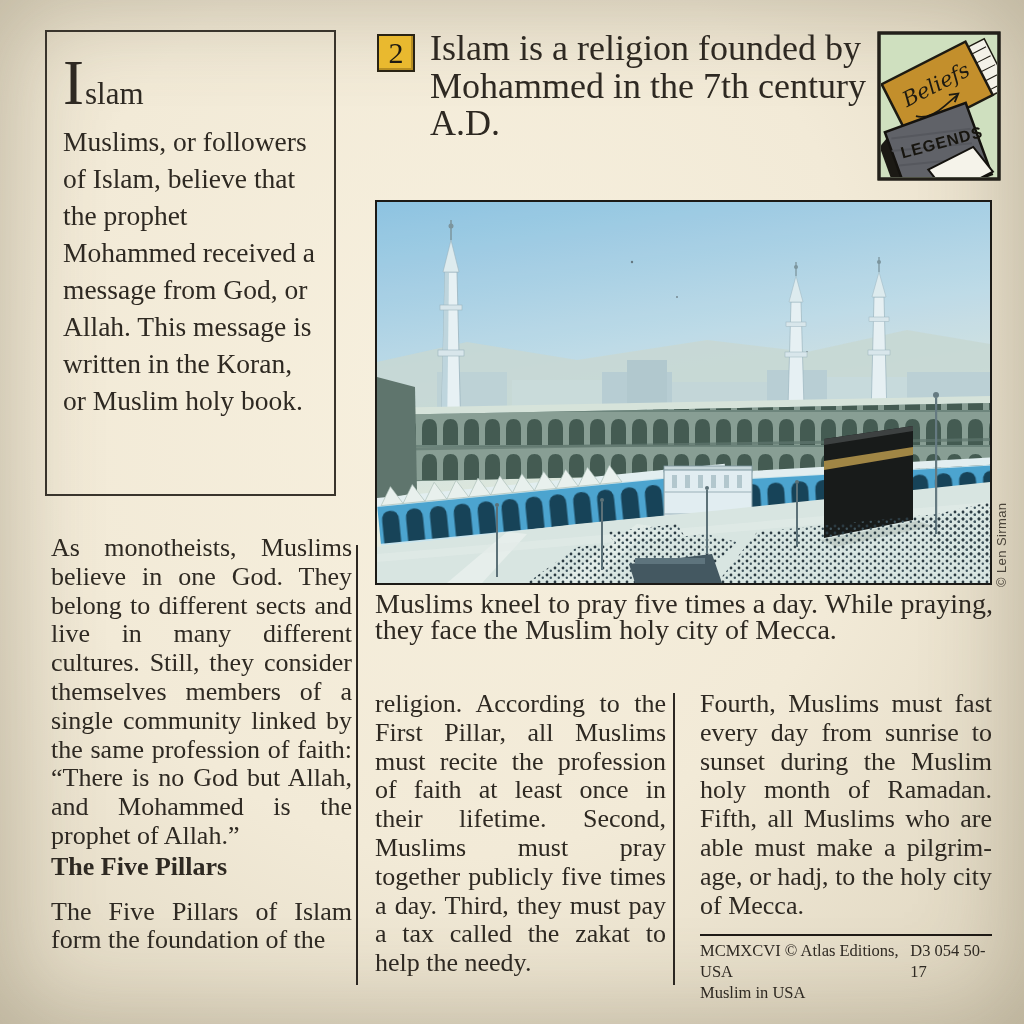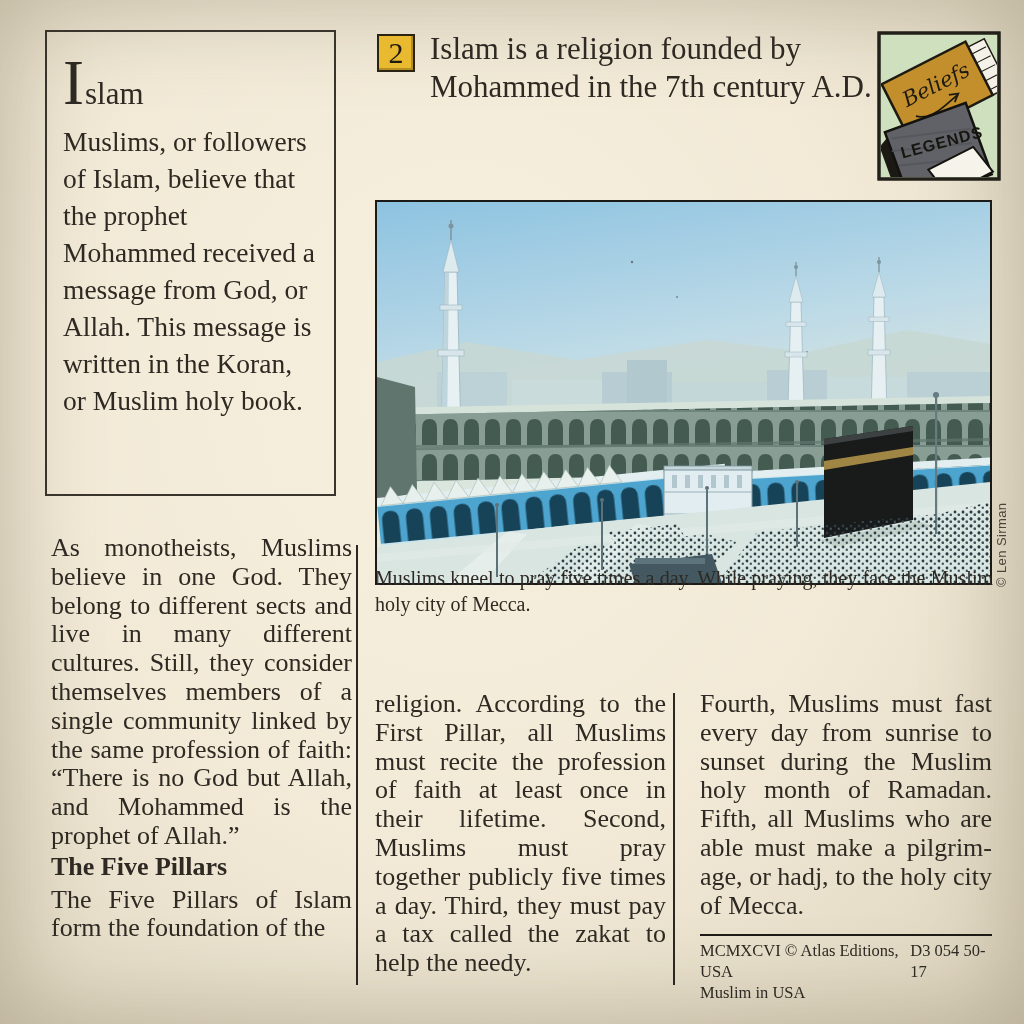--- a/index.html
+++ b/index.html
@@ -9,33 +9,33 @@
     box-shadow:inset 0 0 90px 12px rgba(100,88,62,.30);
     font-family:"Liberation Serif", serif;color:#2e2922;
   }
   
   .info-box{position:absolute;left:45px;top:30px;width:291px;height:466px;border:2px solid #39342c;box-sizing:border-box;padding:24px 16px;}
   .info-title{margin:2px 0 12px;font-weight:normal;font-size:31px;line-height:1;}
   .info-title .dropcap{font-size:63px;line-height:.8;letter-spacing:1px;}
   .info-body{margin:14px 0 0;font-size:27.5px;line-height:37px;}
   
   .num-box{position:absolute;left:377px;top:34px;width:34px;height:34px;background:#e9b92f;border:2px solid #2a2414;box-sizing:content-box;display:flex;align-items:center;justify-content:center;font-size:30px;color:#1d1a12;box-shadow:inset -2px -2px 0 rgba(122,92,20,.45);}
-  .headline{position:absolute;left:430px;top:30px;width:455px;font-size:31px;line-height:37.5px;}
+  .headline{position:absolute;left:430px;top:30px;width:455px;font-size:36px;line-height:37.5px;}
   
   .cat-icon{position:absolute;left:877px;top:31px;width:124px;height:150px;}
   
   .photo-frame{position:absolute;left:375px;top:200px;width:617px;height:385px;border:2px solid #1c1a16;box-sizing:border-box;background:#cfe2ea;}
   .photo-frame svg{display:block;width:100%;height:100%;}
   .photo-credit{position:absolute;left:994px;top:587px;transform:rotate(-90deg);transform-origin:0 0;font-family:"Liberation Sans",sans-serif;font-size:13px;color:#4a443a;letter-spacing:.4px;white-space:nowrap;}
-  .caption{position:absolute;left:375px;top:565px;width:618px;font-size:20px;line-height:26px;text-align:justify;}
+  .caption{position:absolute;left:375px;top:591px;width:618px;font-size:28px;line-height:26px;text-align:justify;}
   
   .col{position:absolute;font-size:26px;line-height:28.8px;text-align:justify;}
   .col p{margin:0;}
   .col-left{left:51px;top:534px;width:301px;}
-  .col-left h3{font-size:26px;line-height:28.8px;margin:2px 0 4px;text-align:left;}
+  .col-left h3{font-size:26px;line-height:28.8px;margin:2px 0 16px;text-align:left;}
   .col-mid{left:375px;top:690px;width:291px;}
   .col-right{left:700px;top:690px;width:292px;}
   .vrule{position:absolute;width:2px;background:#2c2722;}
   .vrule-1{left:356px;top:545px;height:440px;}
   .vrule-2{left:673px;top:693px;height:292px;}
   
   .footer{position:absolute;left:700px;top:934px;width:292px;font-size:16.5px;line-height:21px;}
   .footer-rule{border-top:2.5px solid #1e1a15;margin-bottom:4px;}
   .footer-row{display:flex;justify-content:space-between;}
 </style>

